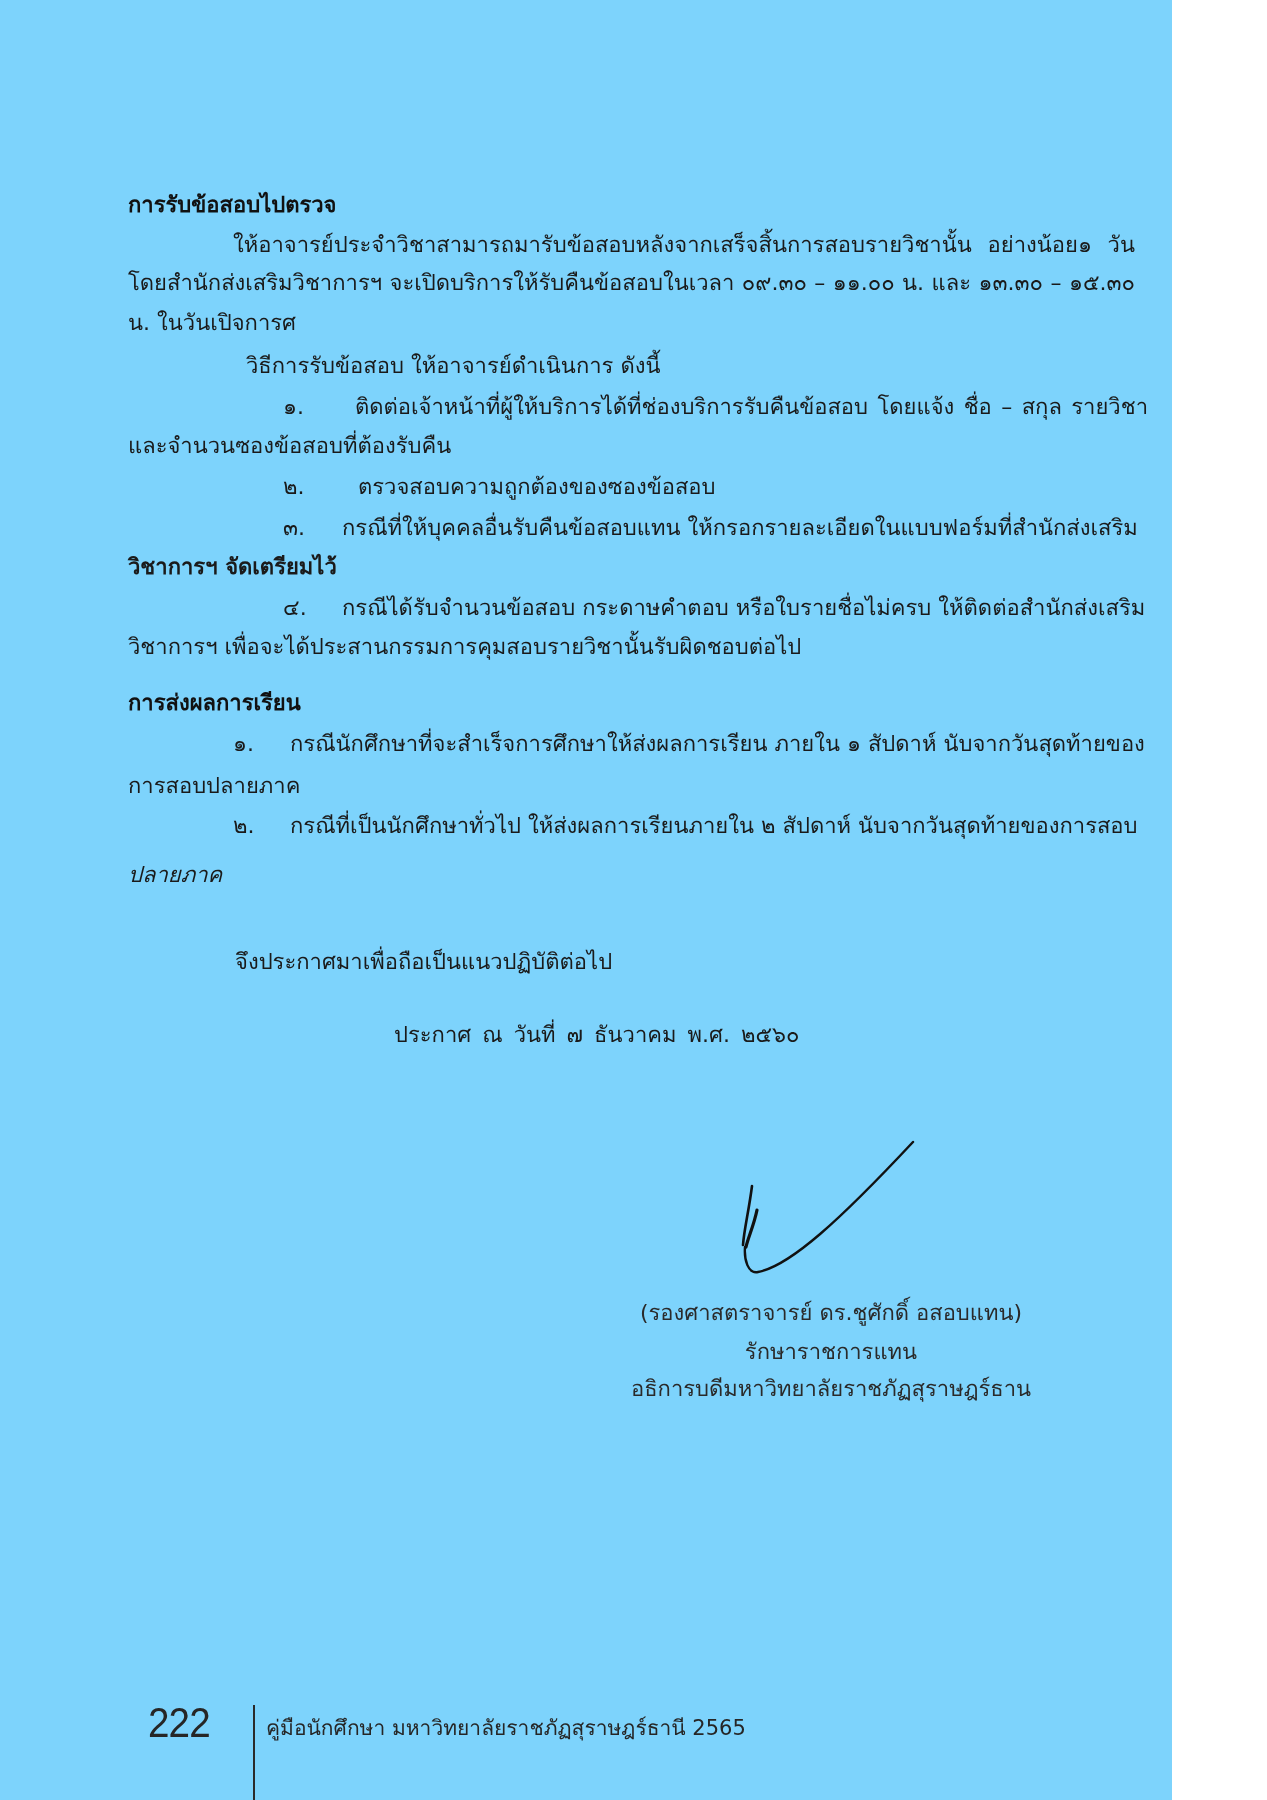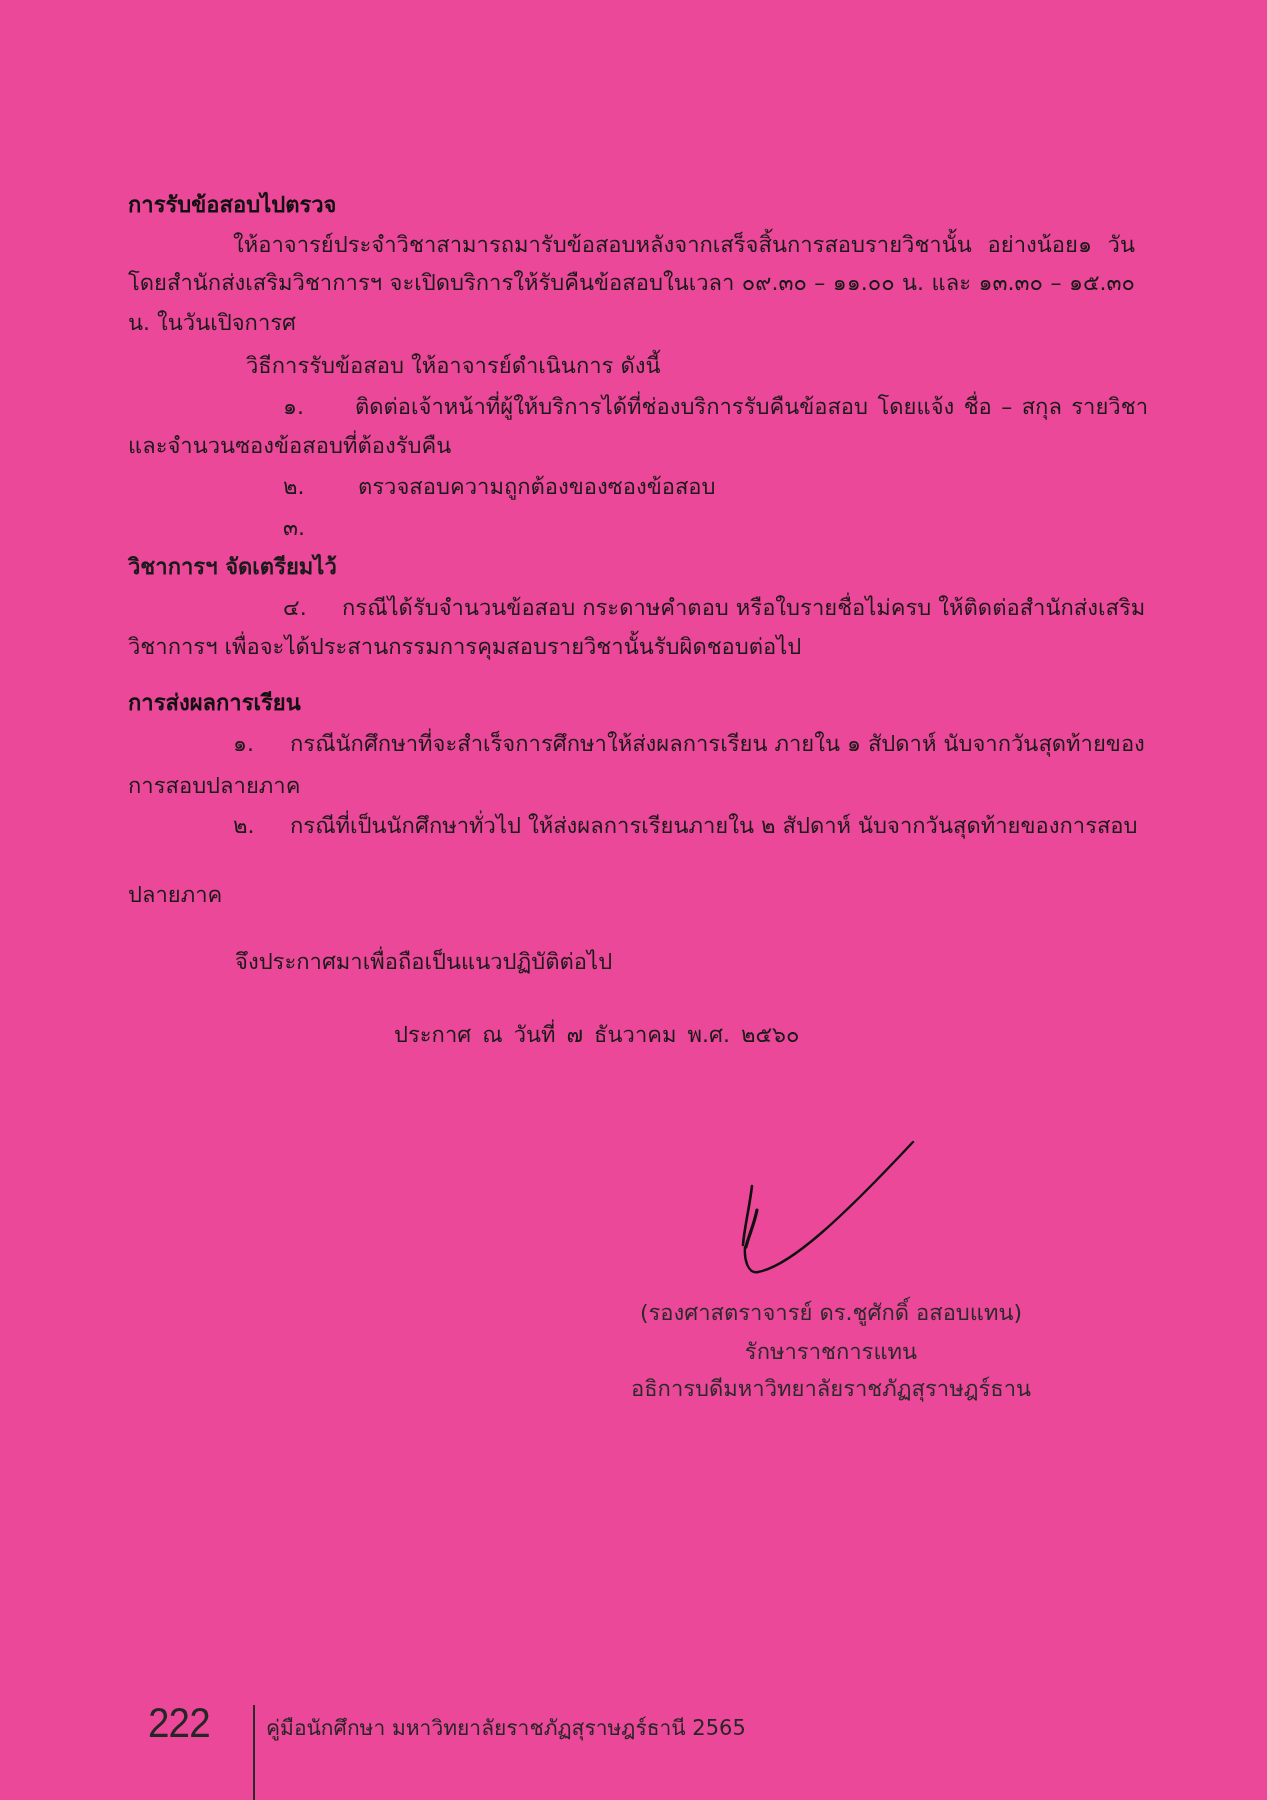--- a/index.html
+++ b/index.html
@@ -11,23 +11,23 @@
       width: 1267px;
       height: 1800px;
       position: relative;
       overflow: hidden;
       font-family: "DejaVu Sans", "Liberation Sans", sans-serif;
       color: #1a1a1a;
     }
     .page {
       position: absolute;
       left: 0; top: 0;
-      width: 1267px;
+      width: 1172px;
       height: 1800px;
-      background: #ec4899;
+      background: #7dd3fc;
     }
     .line {
       position: absolute;
       font-size: 22px;
       line-height: 30px;
       height: 30px;
       white-space: nowrap;
       color: #1a1a1a;
     }
     .full {
@@ -146,35 +146,36 @@
   <div class="line indent1-short" style="top:351px;">วิธีการรับข้อสอบ ให้อาจารย์ดำเนินการ ดังนี้</div>
 
   <div class="num" style="top:392px;">๑.</div>
   <div class="line numtext" style="top:392px;margin-left:13px;">ติดต่อเจ้าหน้าที่ผู้ให้บริการได้ที่ช่องบริการรับคืนข้อสอบ  โดยแจ้ง ชื่อ – สกุล รายวิชา</div>
   <div class="line last" style="top:431px;">และจำนวนซองข้อสอบที่ต้องรับคืน</div>
 
   <div class="num" style="top:472px;">๒.</div>
   <div class="line numtext-short" style="top:472px;">ตรวจสอบความถูกต้องของซองข้อสอบ</div>
 
   <div class="num" style="top:513px;">๓.</div>
+  <div class="line numtext" style="top:513px;">กรณีที่ให้บุคคลอื่นรับคืนข้อสอบแทน ให้กรอกรายละเอียดในแบบฟอร์มที่สำนักส่งเสริม</div>
   <div class="line last" style="top:552px;font-weight:bold;">วิชาการฯ จัดเตรียมไว้</div>
 
   <div class="num" style="top:593px;">๔.</div>
   <div class="line numtext" style="top:593px;">กรณีได้รับจำนวนข้อสอบ กระดาษคำตอบ หรือใบรายชื่อไม่ครบ ให้ติดต่อสำนักส่งเสริม</div>
   <div class="line last" style="top:632px;">วิชาการฯ เพื่อจะได้ประสานกรรมการคุมสอบรายวิชานั้นรับผิดชอบต่อไป</div>
 
   <div class="heading" style="top:688px;">การส่งผลการเรียน</div>
 
   <div class="num2" style="top:729px;">๑.</div>
   <div class="line num2text" style="top:729px;">กรณีนักศึกษาที่จะสำเร็จการศึกษาให้ส่งผลการเรียน ภายใน ๑ สัปดาห์ นับจากวันสุดท้ายของ</div>
   <div class="line last" style="top:771px;">การสอบปลายภาค</div>
 
   <div class="num2" style="top:811px;">๒.</div>
   <div class="line num2text" style="top:811px;">กรณีที่เป็นนักศึกษาทั่วไป ให้ส่งผลการเรียนภายใน ๒ สัปดาห์ นับจากวันสุดท้ายของการสอบ</div>
-  <div class="line last" style="top:880px;">ปลายภาค</div>
+  <div class="line last" style="top:860px;font-style:italic;">ปลายภาค</div>
 
   <div class="line" style="top:947px; left:235px;">จึงประกาศมาเพื่อถือเป็นแนวปฏิบัติต่อไป</div>
   <div class="line" style="top:1020px; left:394px; word-spacing:4px;">ประกาศ  ณ  วันที่ ๗  ธันวาคม  พ.ศ.  ๒๕๖๐</div>
 
   <svg class="signature" viewBox="0 0 220 160" xmlns="http://www.w3.org/2000/svg">
     <path d="M32 56 C 29 80, 24 100, 23 115" stroke="#111" stroke-width="2.6" fill="none" stroke-linecap="round"></path>
     <path d="M37 80 C 34 95, 28 108, 26 117" stroke="#111" stroke-width="3.2" fill="none" stroke-linecap="round"></path>
     <path d="M25 117 C 24 130, 28 144, 38 142 C 70 136, 120 90, 193 12" stroke="#111" stroke-width="2.4" fill="none" stroke-linecap="round"></path>
   </svg>
 

